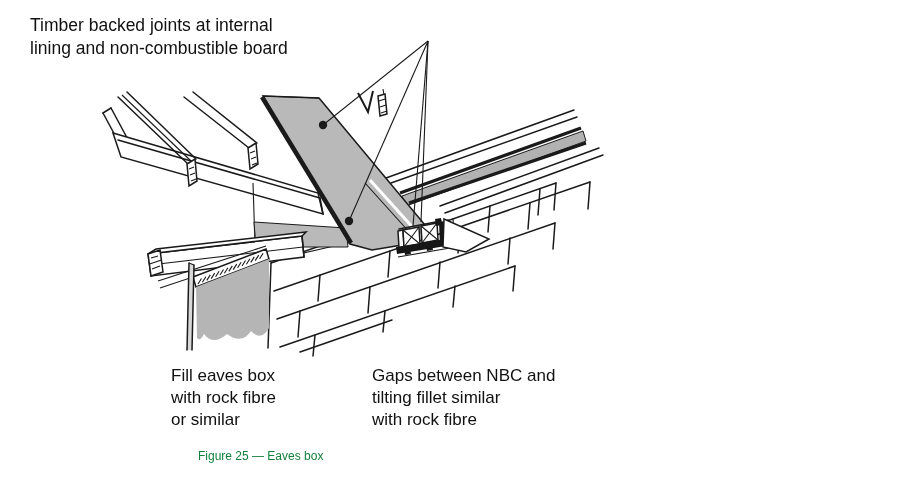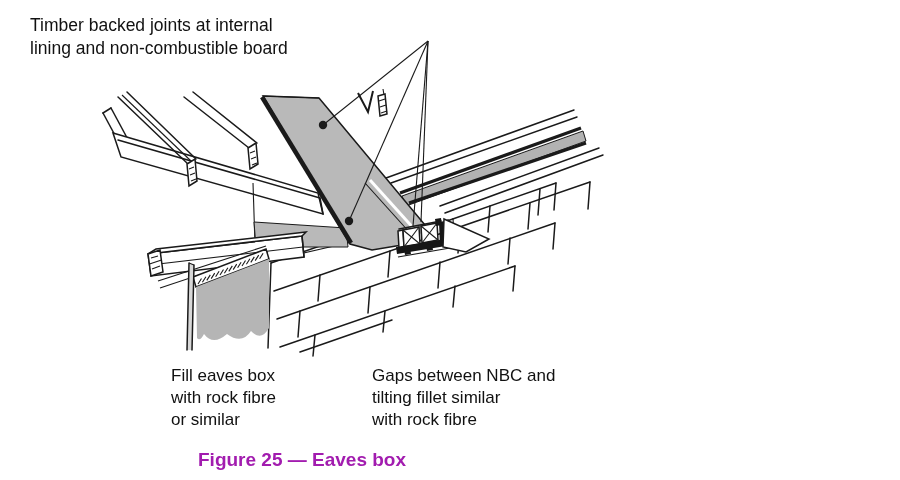--- a/index.html
+++ b/index.html
@@ -4,21 +4,21 @@
 <style>
   html,body{margin:0;padding:0;background:#ffffff;}
   .stage{position:relative;width:900px;height:480px;background:#fff;overflow:hidden;
          font-family:"Liberation Sans", sans-serif;color:#111;}
   svg{position:absolute;left:0;top:0;}
   .lbl{position:absolute;white-space:pre-line;font-size:17px;line-height:22px;color:#111;}
   .lbl-top{font-size:17.5px;line-height:23px;}
   .attribution{position:absolute;left:648px;top:148px;width:245px;
                font-size:20px;line-height:29px;letter-spacing:0.6px;color:#161616;
                white-space:pre-line;}
-  .caption{position:absolute;left:198px;top:449px;font-size:19px;font-weight:bold;color:#a21caf;}
+  .caption{position:absolute;left:198px;top:449px;font-size:12px;font-weight:normal;color:#15803d;}
   
   .ln{stroke:#1a1a1a;stroke-width:1.5;fill:none;stroke-linecap:round;}
   .tn{stroke:#1a1a1a;stroke-width:1.1;fill:none;}
   .tk{stroke:#1a1a1a;stroke-width:3.2;fill:none;stroke-linecap:butt;}
   .wfill{fill:#ffffff;stroke:#1a1a1a;stroke-width:1.5;}
   .dark{fill:#161616;stroke:none;}
 </style>
 </head>
 <body>
 

